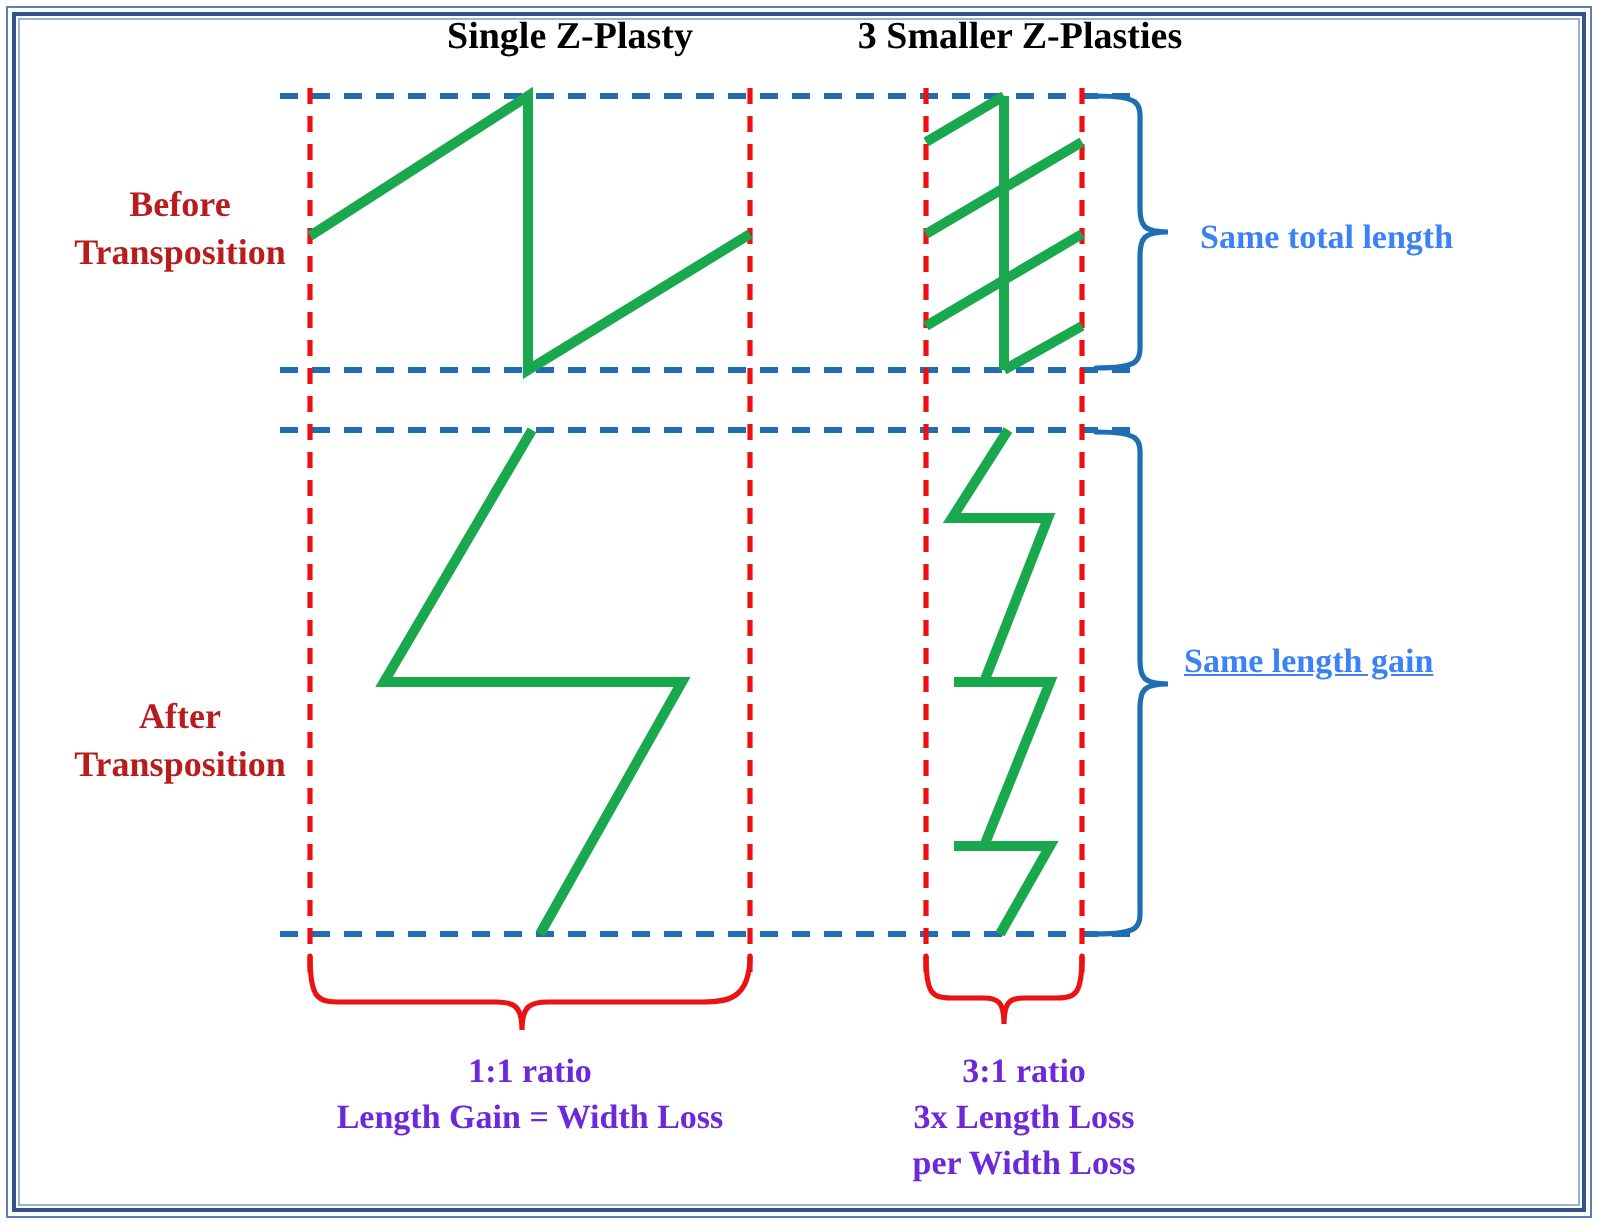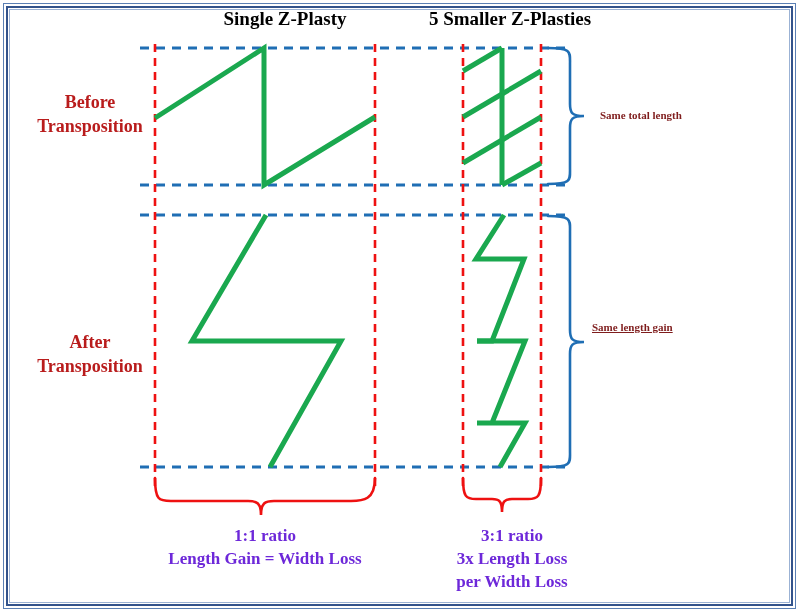--- a/index.html
+++ b/index.html
@@ -63,22 +63,22 @@
     font-weight: bold;
     font-size: 18px;
     color: #b91c1c;
     text-align: center;
     line-height: 1.35;
     width: 160px;
   }
   .blue-note {
     position: absolute;
     font-weight: bold;
-    font-size: 11px;
-    color: #7f1d1d;
+    font-size: 17px;
+    color: #3b82f6;
     line-height: 1.3;
     text-align: left;
     white-space: nowrap;
   }
   .red-note {
     position: absolute;
     font-weight: bold;
     font-size: 17px;
     color: #6d28d9;
     line-height: 1.35;
@@ -100,28 +100,28 @@
 <body>
 
 <div id="page">
 
   <div id="frame-outer"></div>
   <div id="frame-inner"></div>
   <div id="frame-inner2"></div>
 
   <div class="col-header" style="left:180px; top:8px; width:210px;">Single Z-Plasty</div>
 
-  <div class="col-header" style="left:400px; top:8px; width:220px;">5 Smaller Z-Plasties</div>
+  <div class="col-header" style="left:400px; top:8px; width:220px;">3 Smaller Z-Plasties</div>
 
   <div class="row-label" style="left:10px; top:90px;">
     <div>Before</div>
     <div>Transposition</div>
   </div>
 
-  <div class="row-label" style="left:10px; top:330px;">
+  <div class="row-label" style="left:10px; top:346px;">
     <div>After</div>
     <div>Transposition</div>
   </div>
 
   <div class="blue-note" style="left:600px; top:108px;">
     <div>Same total length</div>
   </div>
 
   <div class="blue-note" style="left:592px; top:320px;text-decoration:underline;">
     <div>Same length gain</div>

